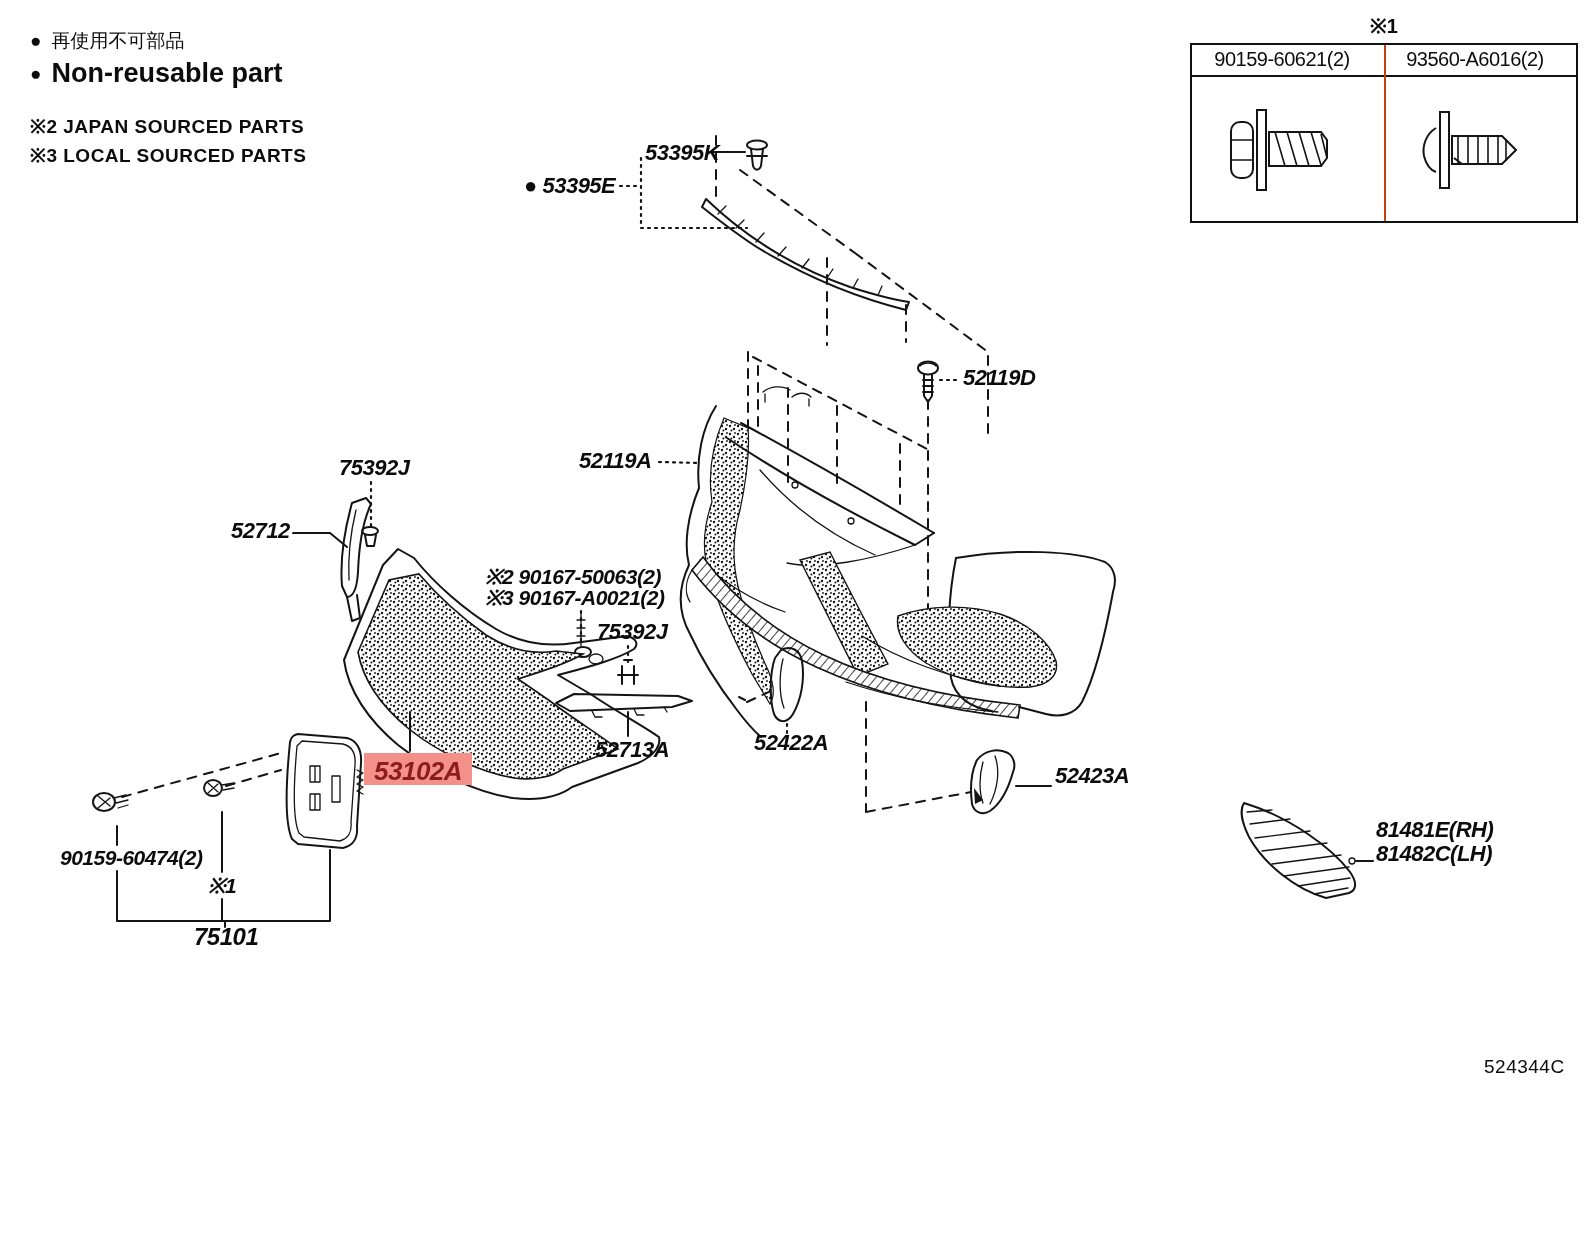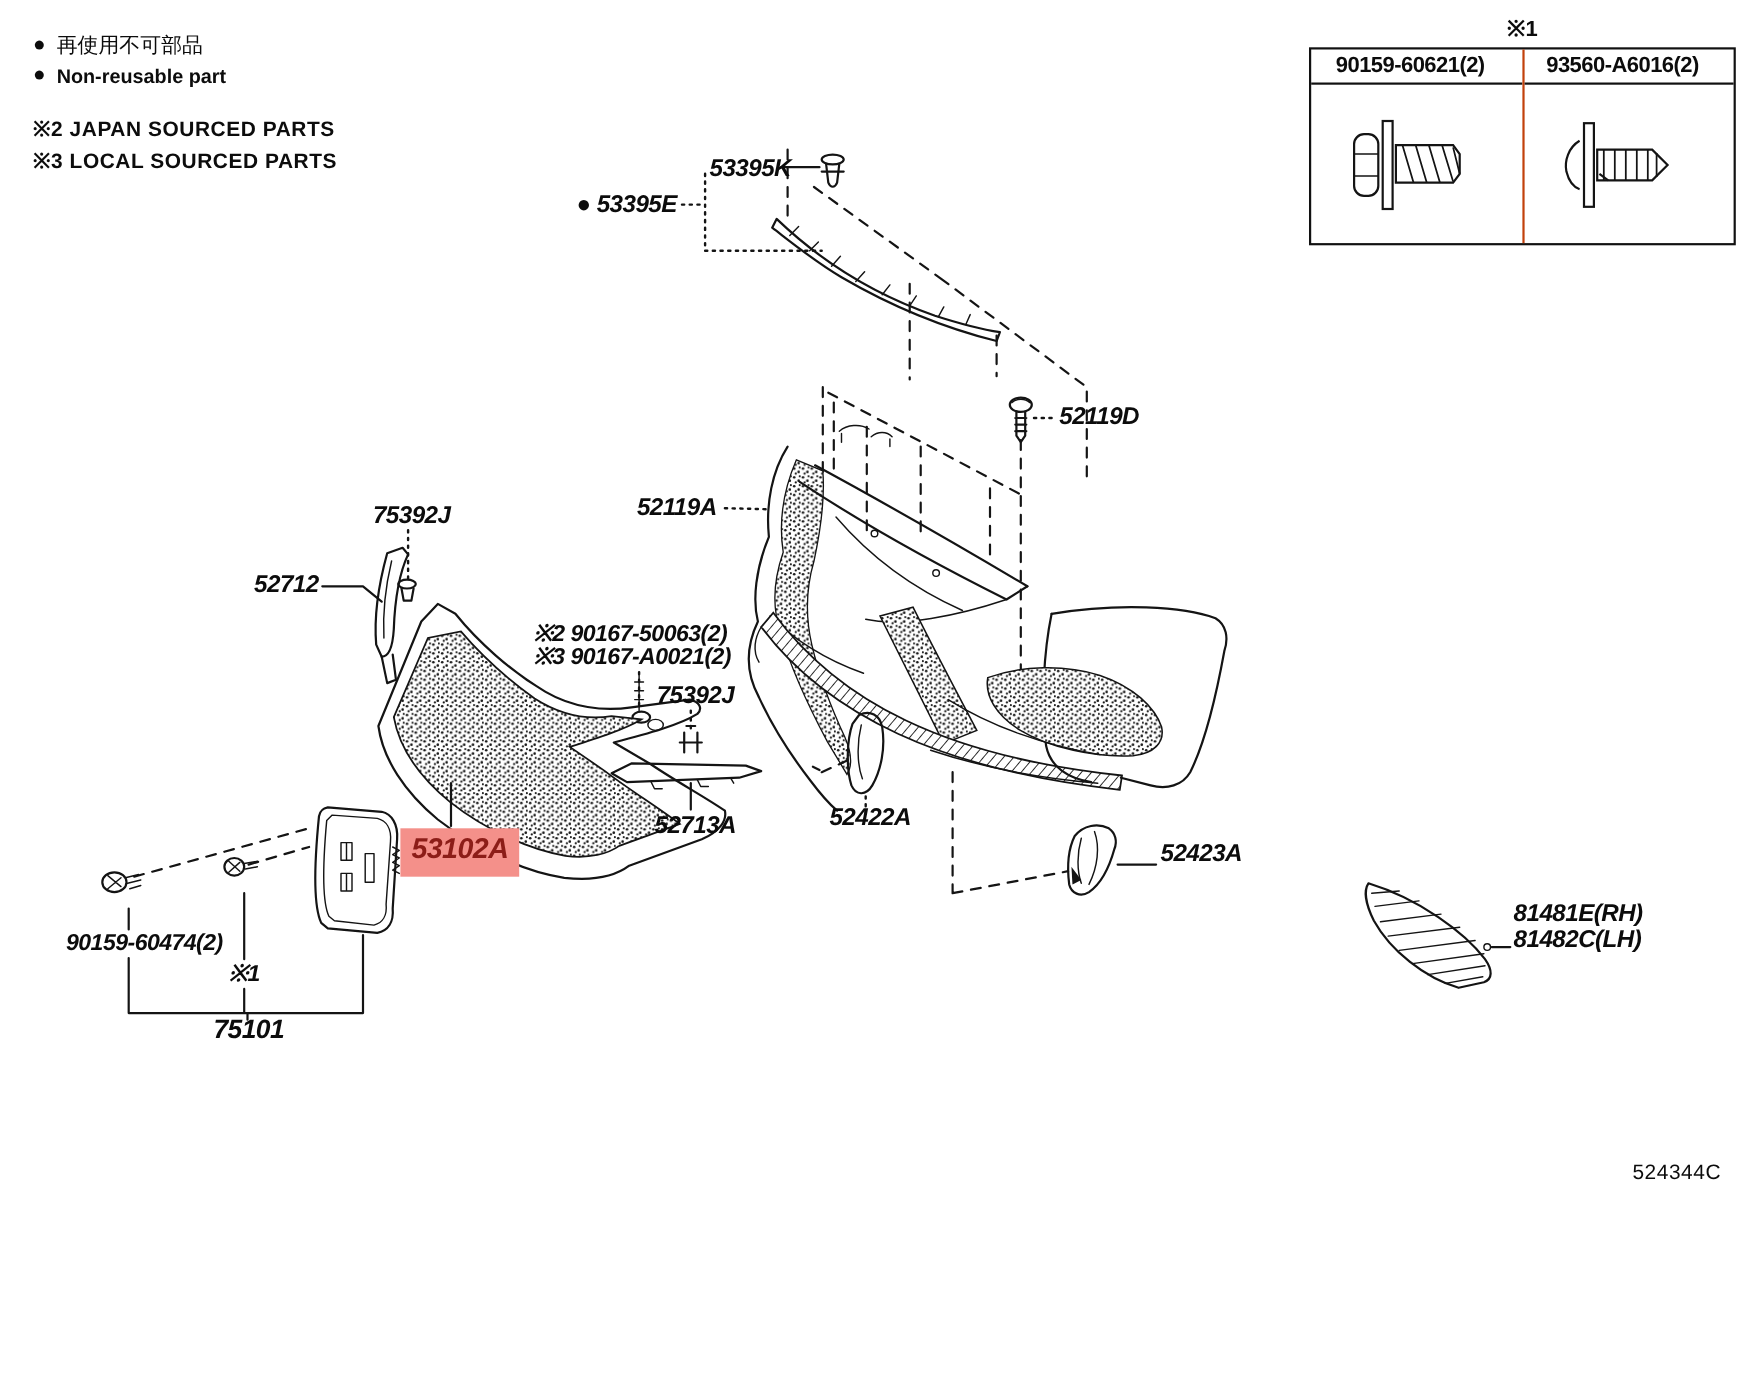--- a/index.html
+++ b/index.html
@@ -2,35 +2,35 @@
 <html><head>
 <meta charset="utf-8">
 <style>
   html,body{margin:0;padding:0;background:#fff;}
   .stage{position:relative;width:1592px;height:1258px;background:#ffffff;overflow:hidden;
          font-family:"Liberation Sans",sans-serif;color:#0c0c0c;}
   .abs{position:absolute;}
   
   .legend-line{display:flex;align-items:center;gap:10px;white-space:nowrap;}
   .legend-jp{font-size:19px;font-weight:normal;}
-  .legend-en{font-size:18px;font-weight:bold;}
+  .legend-en{font-size:27px;font-weight:bold;}
   .legend-src{font-size:19px;font-weight:bold;letter-spacing:.5px;}
   .bullet{font-size:19px;}
   
   .hw-ref{font-size:20px;font-weight:bold;text-align:center;}
   .hw-table{border:2px solid #111;display:grid;grid-template-columns:1fr 1fr;background:#fff;}
   .hw-cell{border-left:2px solid #c2410c;display:flex;flex-direction:column;}
   .hw-cell:first-child{border-left:none;}
-  .hw-head{border-bottom:2px solid #111;font-size:20px;font-weight:bold;text-align:center;
+  .hw-head{border-bottom:2px solid #111;font-size:20px;font-weight:normal;text-align:center;
            padding:3px 12px 4px 0;letter-spacing:-.5px;}
   .hw-body{flex:1;display:flex;align-items:center;justify-content:center;}
   
   .plabel{font-size:22px;font-weight:bold;letter-spacing:-.5px;white-space:nowrap;line-height:1.05;font-style:italic;}
   .plabel.small{font-size:21px;}
-  .hl{background:#f4908a;color:#8c1d18;padding:5px 10px 12px 10px;}
+  .hl{background:#f4908a;color:#8c1d18;padding:5px 10px 0 10px;}
   .code{font-size:19px;letter-spacing:.5px;}
   
   .footer{position:absolute;left:0;top:1097px;width:1592px;height:161px;background:#646464;
           display:flex;align-items:center;justify-content:center;}
   .footer-inner{display:flex;gap:92px;transform:scaleX(.84);white-space:nowrap;}
   .footer-text{color:#ffffff;font-size:66px;font-weight:400;letter-spacing:1px;}
   svg .ln{fill:none;stroke:#141414;stroke-width:2;stroke-linecap:round;stroke-linejoin:round;}
   svg .thin{stroke-width:1.3;}
   svg .dsh{stroke-dasharray:9 8;}
   svg .dot{stroke-dasharray:2 5;stroke-width:2.2;}

